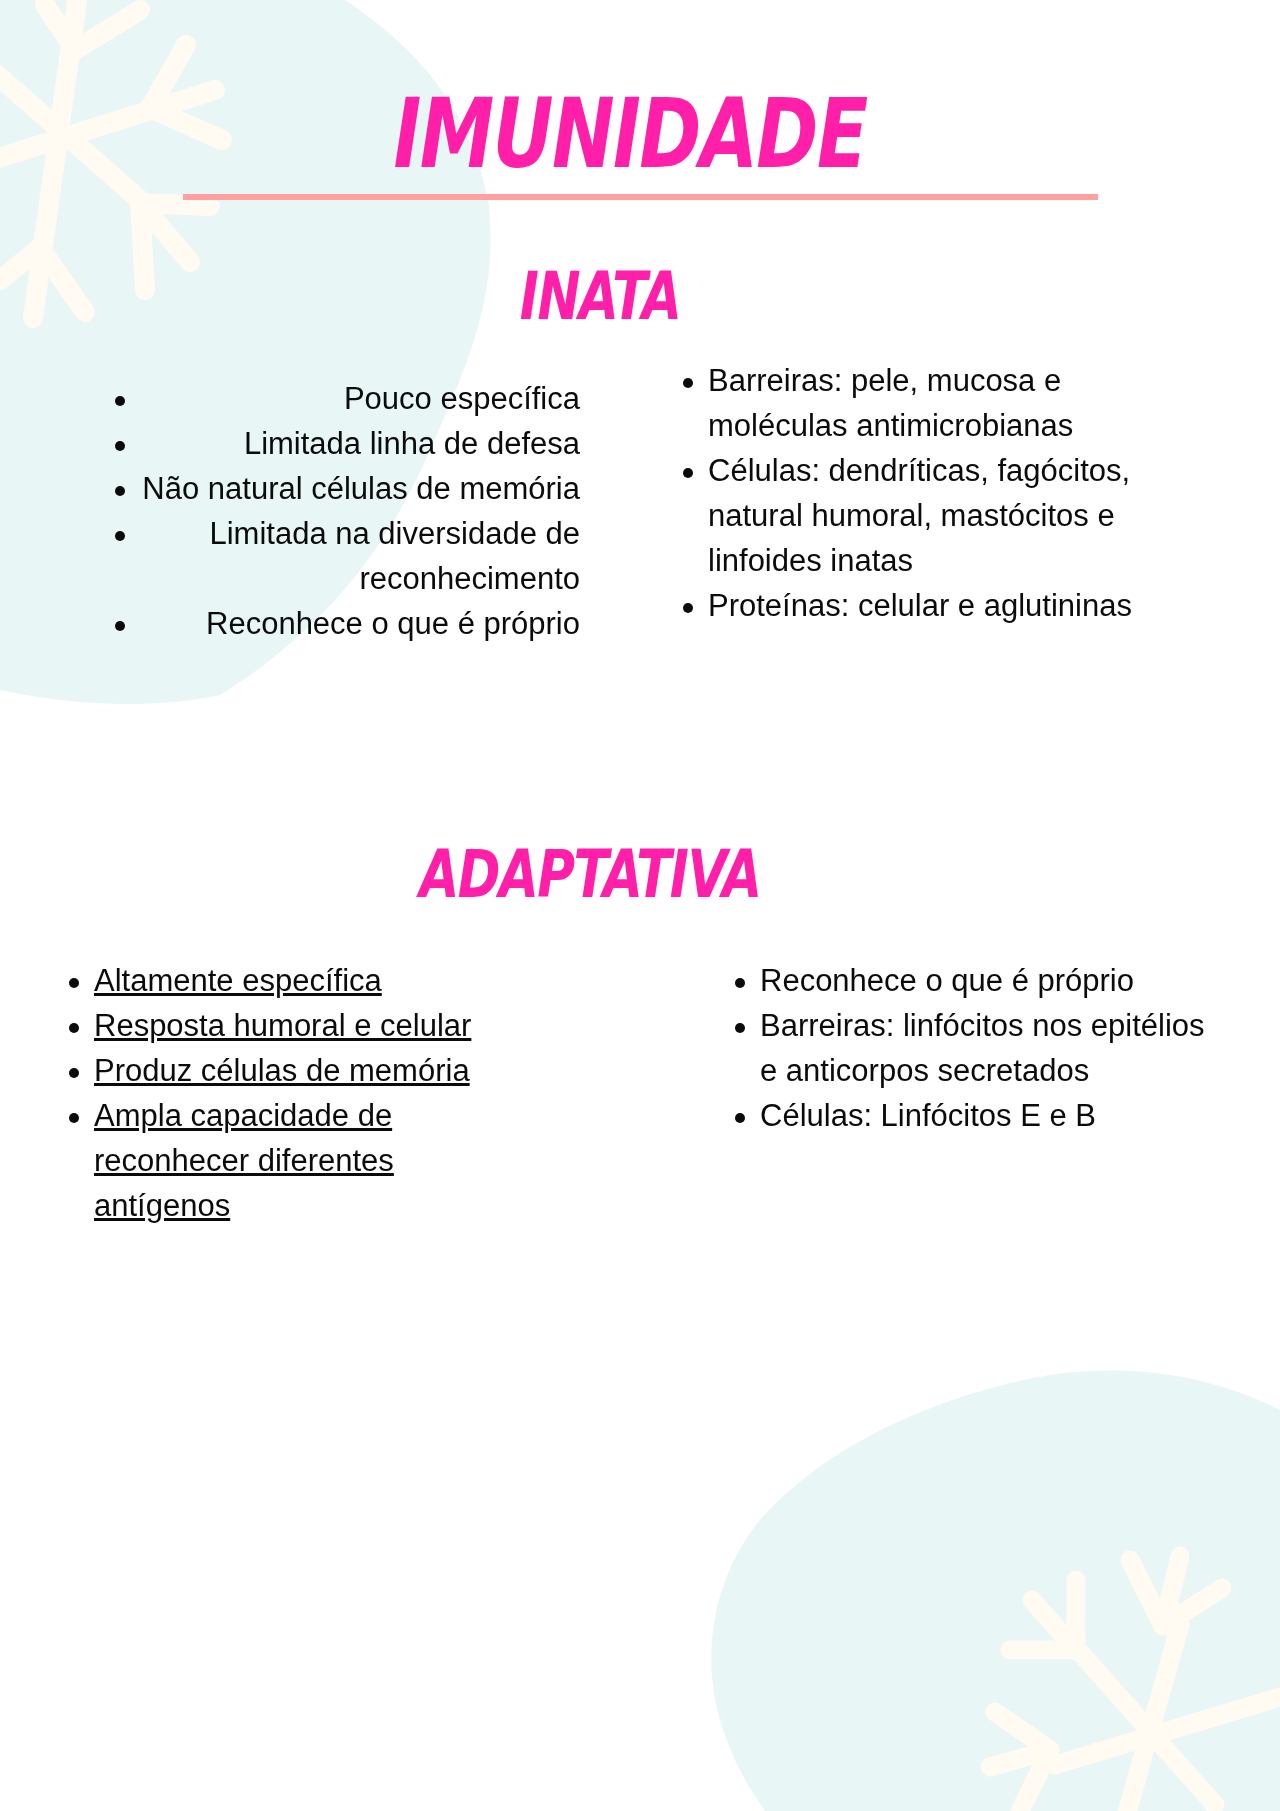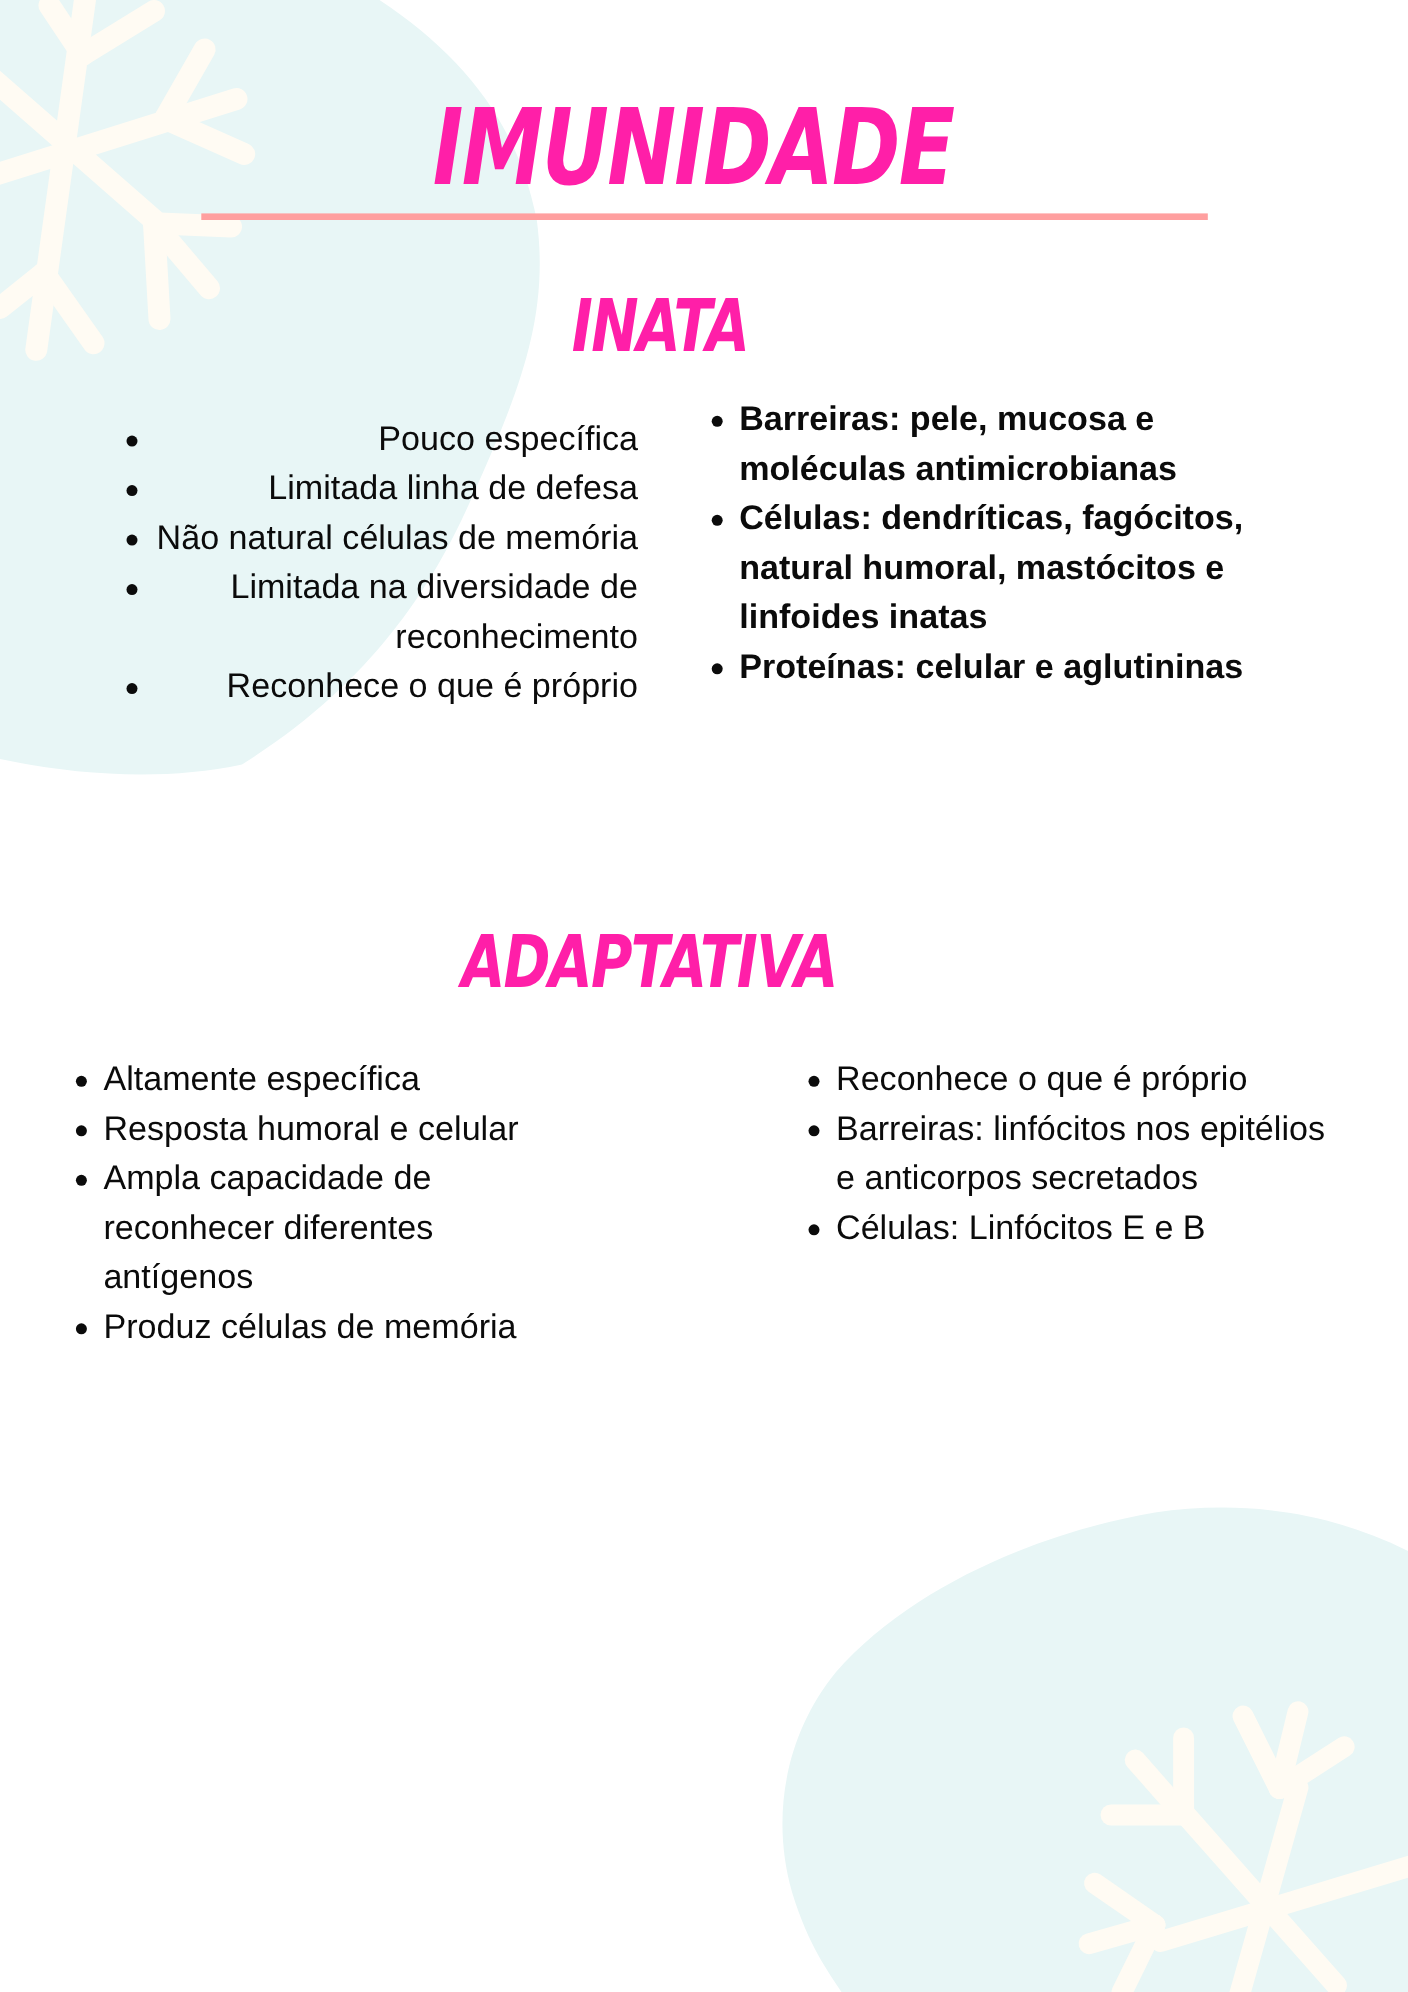--- a/index.html
+++ b/index.html
@@ -26,22 +26,22 @@
     ul.list {
       position:absolute; margin:0; padding:0 0 0 28px;
       font-size:31px; line-height:45px; list-style:none;
     }
     ul.list li { position:relative; }
     ul.list li::before {
       content:""; position:absolute; left:-25px; top:20px;
       width:10px; height:10px; border-radius:50%; background:#0b0b0b;
     }
     #inata-left  { left:112px; top:376px; width:440px;text-align:right; }
-    #inata-right { left:644px; top:358px; width:460px;font-weight:bold; }
-    #adapt-left  { left:66px;  top:958px; width:430px; }
+    #inata-right { left:680px; top:358px; width:460px; }
+    #adapt-left  { left:66px;  top:958px; width:430px;text-decoration:underline; }
     #adapt-right { left:732px; top:958px; width:460px; }
   </style>
 </head>
 <body>
 
 <svg class="deco" width="1280" height="1811" viewBox="0 0 1280 1811">
 
   <path d="M0,0 L345,0 C420,50 470,110 488,200 C500,290 470,360 430,450 C395,530 340,620 220,695 C150,710 70,705 0,690 Z" fill="#e8f6f6"></path>
 
   <g stroke="#fffbf3" stroke-width="20" stroke-linecap="round" fill="none">
@@ -94,21 +94,21 @@
   <li>Barreiras: pele, mucosa e moléculas antimicrobianas</li>
   <li>Células: dendríticas, fagócitos, natural humoral, mastócitos e linfoides inatas</li>
   <li>Proteínas: celular e aglutininas</li>
 </ul>
 
 <div class="title sec-adapt">ADAPTATIVA</div>
 
 <ul class="list" id="adapt-left">
   <li>Altamente específica</li>
   <li>Resposta humoral e celular</li>
+  <li>Produz células de memória</li>
   <li>Ampla capacidade de reconhecer diferentes antígenos</li>
-  <li>Produz células de memória</li>
 </ul>
 
 <ul class="list" id="adapt-right">
   <li>Reconhece o que é próprio</li>
   <li>Barreiras: linfócitos nos epitélios e anticorpos secretados</li>
   <li>Células: Linfócitos E e B</li>
 </ul>
 
 </body></html>

